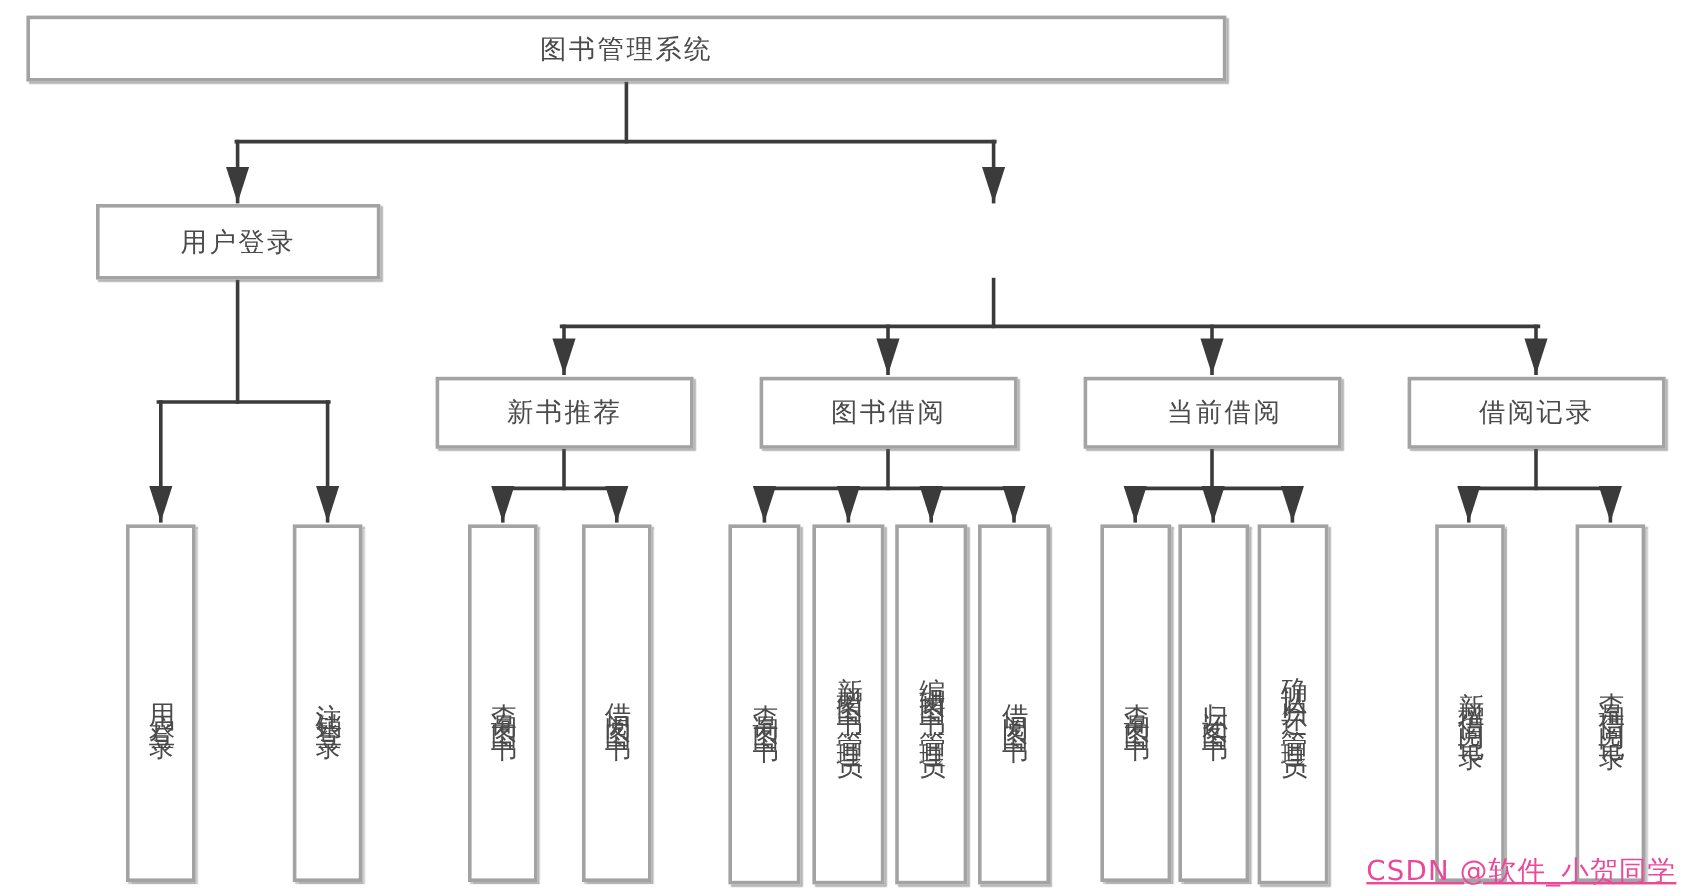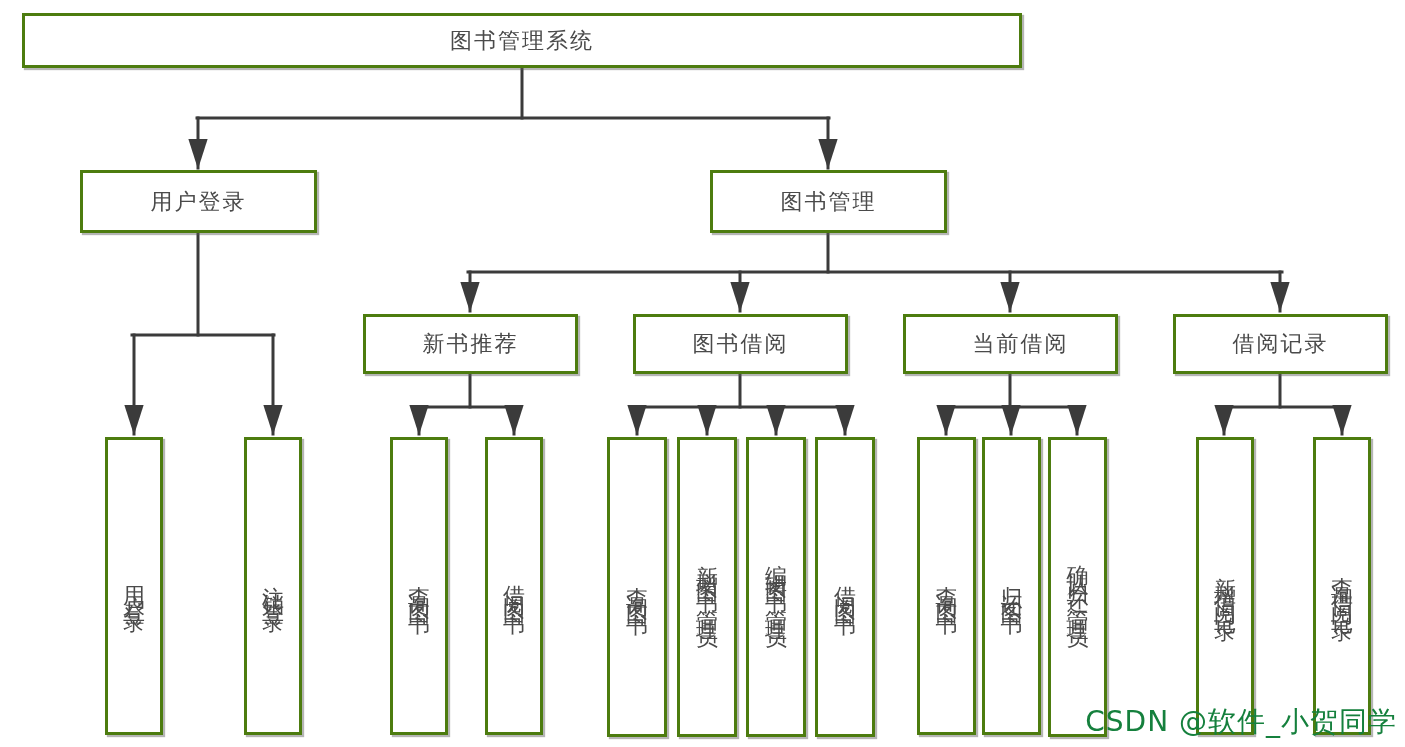--- a/index.html
+++ b/index.html
@@ -17,21 +17,21 @@
   #wires {
     position: absolute;
     left: 0; top: 0;
     width: 1405px; height: 747px;
     pointer-events: none;
   }
   .node {
     position: absolute;
     box-sizing: border-box;
     background: #ffffff;
-    border: 3px solid #4d7c0f;
+    border: 3px solid #a3a3a3;
     box-shadow: 2px 2px 1px rgba(90,90,90,0.45);
     display: flex;
     align-items: center;
     justify-content: center;
     font-size: 22px;
     color: #4a4a4a;
     letter-spacing: 2px;
     white-space: nowrap;
     z-index: 2;
     text-align: right;
@@ -41,24 +41,25 @@
     text-orientation: mixed;
     letter-spacing: 9px;
     white-space: normal;
     padding: 6px 0;
     line-height: 1;
   }
   .watermark {
     position: absolute;
     right: 8px;
     bottom: 6px;
-    font-size: 28px;
-    color: #15803d;
+    font-size: 23px;
+    color: #ec4899;
     letter-spacing: 1px;
     z-index: 3;
+    text-decoration: underline;
   }
 </style>
 </head>
 <body>
 
 <div id="canvas">
 
   <svg id="wires" viewBox="0 0 1405 747" xmlns="http://www.w3.org/2000/svg">
     <defs>
       <marker id="arrow" markerUnits="userSpaceOnUse" markerWidth="30" markerHeight="22" viewBox="0 0 28 20" refX="27" refY="10" orient="auto">
@@ -105,21 +106,20 @@
       <path d="M1280,374 L1280,407"></path>
       <path d="M1222,407 L1344,407"></path>
       <path d="M1224,407 L1224,434" marker-end="url(#arrow)"></path>
       <path d="M1342,407 L1342,434" marker-end="url(#arrow)"></path>
     </g>
   </svg>
 
   <div class="node" style="left:22px; top:13px; width:1000px; height:55px;">图书管理系统</div>
 
   <div class="node" style="left:80px; top:170px; width:237px; height:63px;">用户登录</div>
-  <div class="node" style="left:710px; top:170px; width:237px; height:63px;">图书管理</div>
 
   <div class="node" style="left:363px; top:314px; width:215px; height:60px;">新书推荐</div>
   <div class="node" style="left:633px; top:314px; width:215px; height:60px;">图书借阅</div>
   <div class="node" style="left:903px; top:314px; width:215px; height:60px;padding-left:20px;">当前借阅</div>
   <div class="node" style="left:1173px; top:314px; width:215px; height:60px;">借阅记录</div>
 
   <div class="node leaf" style="left:105px; top:437px; width:58px; height:298px;">用户登录</div>
   <div class="node leaf" style="left:244px; top:437px; width:58px; height:298px;">注销登录</div>
 
   <div class="node leaf" style="left:390px; top:437px; width:58px; height:298px;">查询图书</div>

